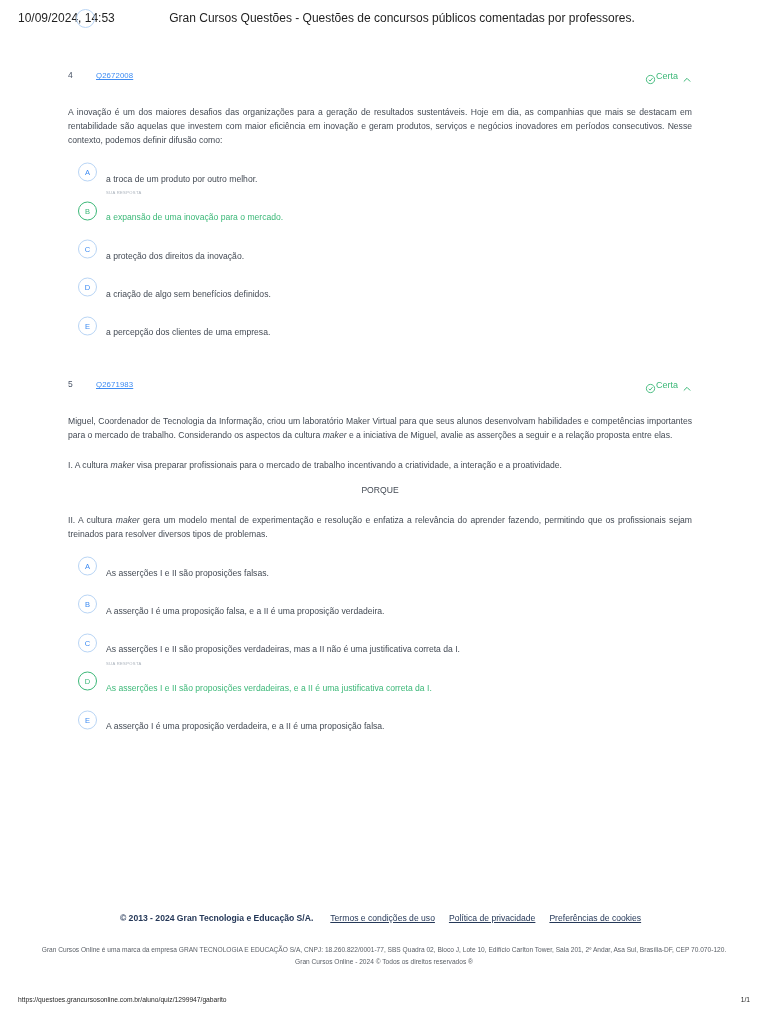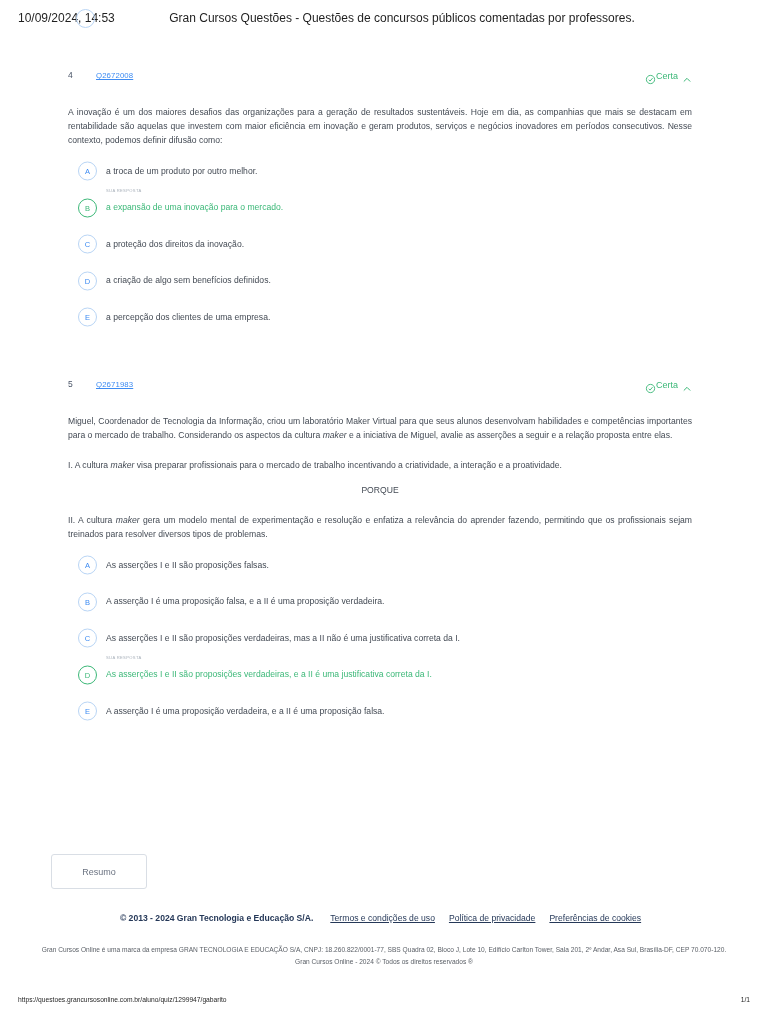--- a/index.html
+++ b/index.html
@@ -164,20 +164,21 @@
     background: #fff;
   }
   .opt.chosen .bubble {
     border-color: #3cb878;
     color: #3cb878;
   }
   .opt .opt-text {
     font-size: 8.6px;
     line-height: 1.5;
     color: #434a54;
+    margin-top: 14px;
   }
   .opt.chosen .opt-text {
     color: #3cb878;
   }
   .opt .tag {
     position: absolute;
     left: 38px;
     top: -7px;
     font-size: 4.1px;
     letter-spacing: 0.35px;
@@ -364,21 +365,20 @@
         <span class="bubble">D</span>
         <span class="opt-text">As asserções I e II são proposições verdadeiras, e a II é uma justificativa correta da I.</span>
       </div>
       <div class="opt">
         <span class="bubble">E</span>
         <span class="opt-text">A asserção I é uma proposição verdadeira, e a II é uma proposição falsa.</span>
       </div>
     </div>
   </div>
 
-  <div class="resumo-btn">Resumo</div>
 
   <div class="footer-links">
     <span class="copy">© 2013 - 2024 Gran Tecnologia e Educação S/A.</span><a href="#">Termos e condições de uso</a><a href="#">Política de privacidade</a><a href="#">Preferências de cookies</a>
   </div>
 
   <div class="footer-fine">
     <span>Gran Cursos Online é uma marca da empresa GRAN TECNOLOGIA E EDUCAÇÃO S/A, CNPJ: 18.260.822/0001-77, SBS Quadra 02, Bloco J, Lote 10, Edifício Carlton Tower, Sala 201, 2º Andar, Asa Sul,</span>
     <span>Brasília-DF, CEP 70.070-120. Gran Cursos Online - 2024 © Todos os direitos reservados ®</span>
   </div>
 

